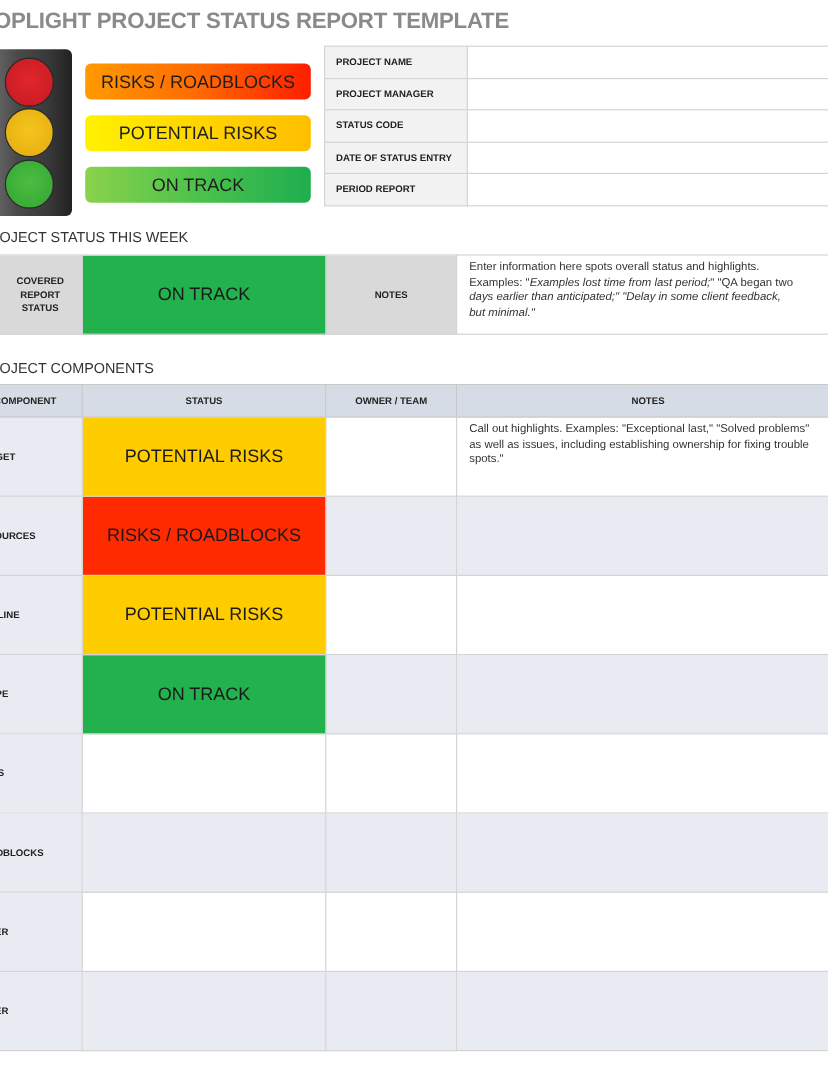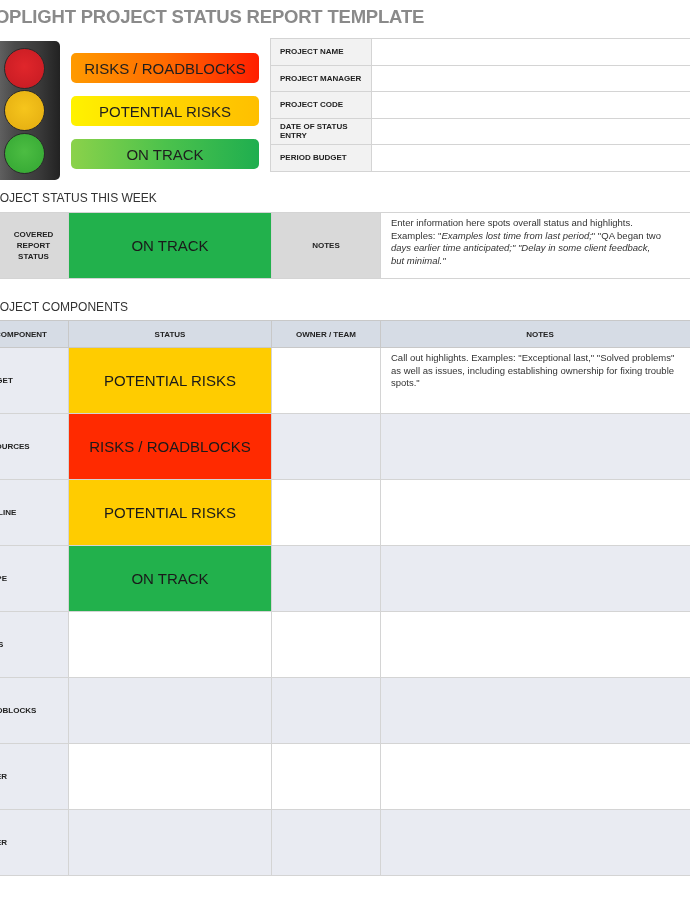--- a/index.html
+++ b/index.html
@@ -29,21 +29,21 @@
     display: flex; align-items: center; justify-content: center;
     font-size: 15px; color: #1e1e1e; white-space: nowrap;
   }
   .pill.risk { top: 53px; background: linear-gradient(90deg, #ff9a00, #ff6a00 50%, #ff1e00); }
   .pill.pot { top: 96px; background: linear-gradient(90deg, #fff200, #ffd500 50%, #ffbf00); }
   .pill.ok { top: 139px; background: linear-gradient(90deg, #8bd24a, #4cc24c 50%, #1fae4f); }
 
   
   .info { position: absolute; left: 270px; top: 38px; width: 430px; border-collapse: collapse; }
   .info td { border: 1px solid #d4d4d4; height: 26.5px; font-size: 8px; font-weight: bold; }
-  .info td.lab { width: 101px; background: #f2f2f2; padding-left: 9px; color: #222; margin-top: 24px; }
+  .info td.lab { width: 119px; background: #f2f2f2; padding-left: 9px; color: #222; margin-top: 24px; }
   .info td.val { background: #fff; }
 
   .section {
     position: absolute; font-size: 12px; color: #333; white-space: nowrap;
   }
 
   
   .status { position: absolute; left: -10px; top: 212px; width: 710px; border-collapse: collapse; }
   .status td { border: 1px solid #d4d4d4; height: 66px; }
   .status td.lab { width: 78px; background: #d9d9d9; text-align: center; font-size: 8px; font-weight: bold; line-height: 11px; padding-left: 8px; }
@@ -86,50 +86,50 @@
   <tbody>
       <tr>
     <td class="lab">PROJECT NAME</td>
     <td class="val"></td>
   </tr>
   <tr>
     <td class="lab">PROJECT MANAGER</td>
     <td class="val"></td>
   </tr>
   <tr>
-    <td class="lab">PROJECT CODE</td>
+    <td class="lab">STATUS CODE</td>
     <td class="val"></td>
   </tr>
   <tr>
     <td class="lab">DATE OF STATUS ENTRY</td>
     <td class="val"></td>
   </tr>
   <tr>
-    <td class="lab">PERIOD BUDGET</td>
+    <td class="lab">PERIOD REPORT</td>
     <td class="val"></td>
   </tr>
 </tbody>
   </table>
 
 <div class="section" style="left:-17px; top:191px;">PROJECT STATUS THIS WEEK</div>
 
 <table class="status">
   <tbody>
       <tr>
     <td class="lab">
       <div>COVERED</div>
       <div>REPORT</div>
       <div>STATUS</div>
     </td>
     <td class="st">ON TRACK</td>
     <td class="notes-lab">NOTES</td>
     <td class="notes">
       <div>Enter information here spots overall status and highlights.</div>
       <div><span>Examples: "</span><i>Examples lost time from last period;</i><span>" "QA began two</span></div>
-      <div><i>days earlier time anticipated;</i><i>" "Delay in some client feedback,</i></div>
+      <div><i>days earlier than anticipated;</i><i>" "Delay in some client feedback,</i></div>
       <div><i>but minimal."</i></div>
     </td>
   </tr>
 </tbody>
   </table>
 
 <div class="section" style="left:-17px; top:300px;">PROJECT COMPONENTS</div>
 
 <table class="comp">
   <colgroup>

